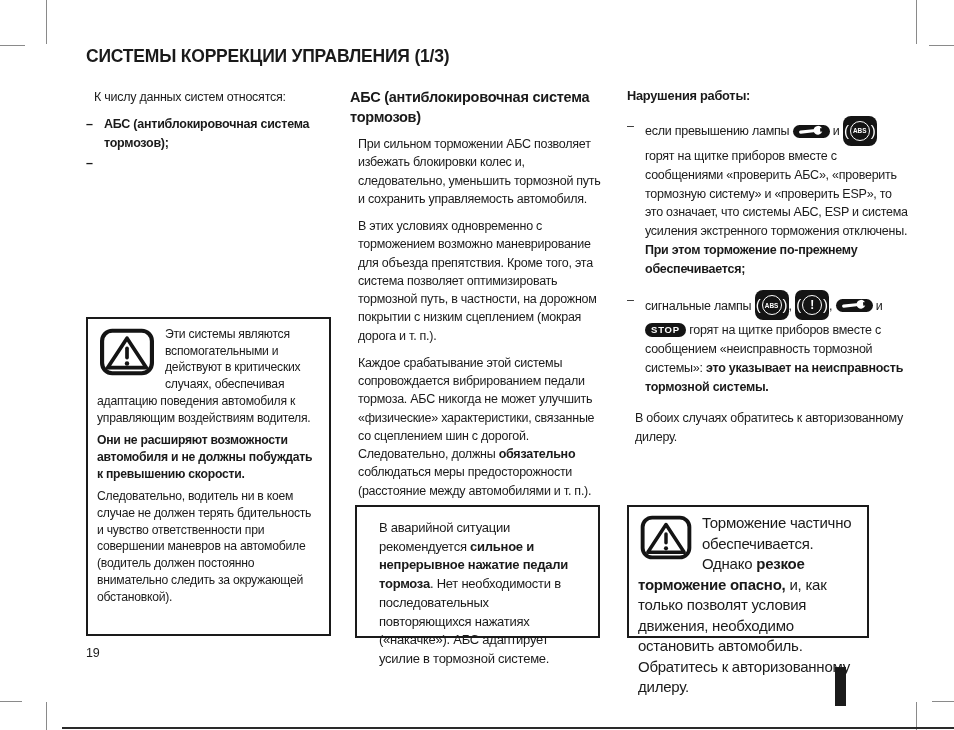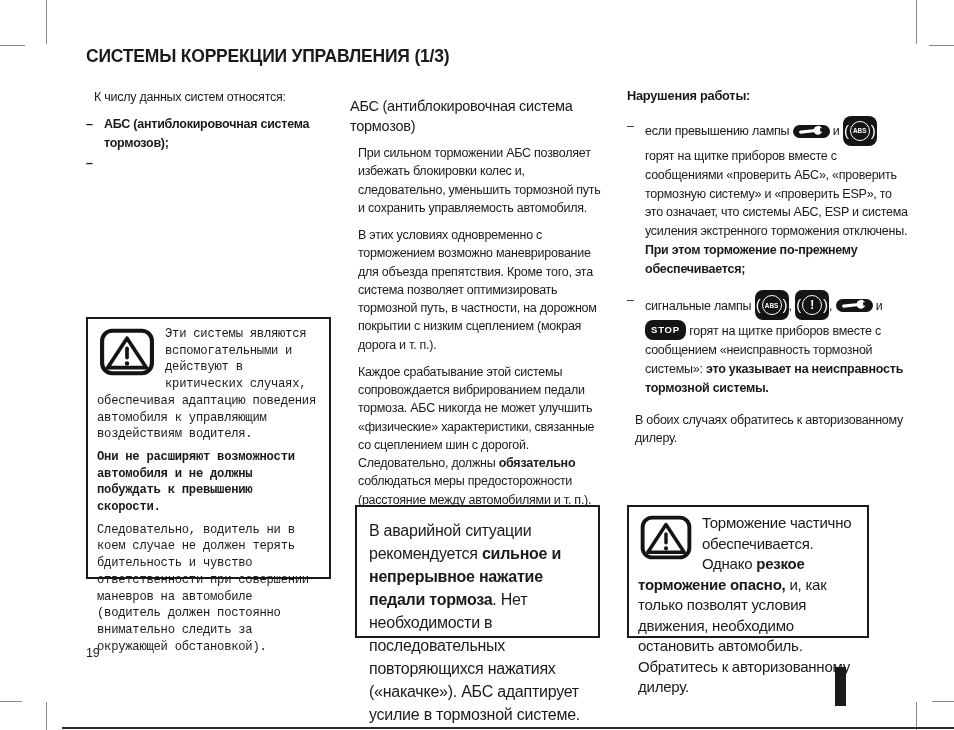--- a/index.html
+++ b/index.html
@@ -23,35 +23,35 @@
   
   h1.title{
     position:absolute;left:86px;top:46px;margin:0;
     font-size:17.5px;font-weight:bold;letter-spacing:-0.2px;
   }
   .col{position:absolute;font-size:12.5px;line-height:1.46;}
   .col p{margin:0 0 9px 8px;}
   .col-left{left:86px;top:88px;width:250px;}
   .col-mid{left:350px;top:86px;width:256px;}
   .col-right{left:627px;top:86px;width:282px;line-height:1.5;}
-  .col-mid h2{margin:11px 0 8px 0;font-size:14.5px;font-weight:normal;line-height:1.35;}
+  .col-mid h2{margin:2px 0 8px 0;font-size:14.5px;font-weight:bold;line-height:1.35;}
   .col-right h3{margin:0 0 12px 0;font-size:12.8px;font-weight:bold;}
   b,.bold{font-weight:bold;}
 
   .dash-item{position:relative;padding-left:18px;margin:0 0 2px 0;}
   .dash-item .dash{position:absolute;left:0;top:0;}
   .col-right .dash-item{margin-bottom:13px;}
 
   
   .warnbox,.plainbox{
     position:absolute;border:2px solid #1a1a1a;background:#fff;box-sizing:border-box;
   }
-  .left-box{left:86px;top:317px;width:245px;height:262px;padding:7px 9px;font-size:12.2px;line-height:1.37;font-family:Liberation Mono, monospace;}
+  .left-box{left:86px;top:317px;width:245px;height:319px;padding:7px 9px;font-size:12.2px;line-height:1.37;}
   .left-box p{margin:0 0 6px 0;}
-  .mid-box{left:355px;top:505px;width:245px;height:133px;padding:12px 12px;font-size:16px;line-height:1.44;}
+  .mid-box{left:355px;top:505px;width:245px;height:133px;padding:12px 22px;font-size:13px;line-height:1.44;}
   .mid-box p{margin:0;}
   .right-box{left:627px;top:505px;width:242px;height:133px;padding:6px 9px;font-size:15px;line-height:1.37;}
   .right-box p{margin:0;}
 
   .warn-icon{float:left;margin:2px 10px 4px 2px;}
   .warn-icon svg{display:block;}
 
   
   .lamp{
     display:inline-flex;align-items:center;justify-content:center;
@@ -61,21 +61,21 @@
   .lamp-wrench svg{display:block;transform:rotate(-6deg);}
   .lamp-abs{width:34px;height:30px;border-radius:8px;gap:1px;}
   .lamp-brake{width:34px;height:30px;border-radius:7px;gap:1px;}
   .lamp .paren{font-size:15px;font-weight:normal;line-height:1;position:relative;top:-1px;}
   .lamp .ring{
     display:inline-flex;align-items:center;justify-content:center;
     border:1.6px solid #fff;border-radius:50%;box-sizing:border-box;
   }
   .lamp-abs .ring{width:20px;height:20px;font-size:6.4px;font-weight:bold;letter-spacing:0;}
   .lamp-brake .ring{width:20px;height:20px;font-size:12px;font-weight:bold;}
-  .lamp-stop{width:41px;height:20px;border-radius:8px;font-size:9.5px;font-weight:bold;letter-spacing:0.8px;}
+  .lamp-stop{width:41px;height:14px;border-radius:8px;font-size:9.5px;font-weight:bold;letter-spacing:0.8px;}
 
   .page-number{position:absolute;left:86px;top:646px;font-size:12.5px;}
 </style>
 </head>
 <body>
 
 <div class="page">
 
   <div class="crop v-tl"></div>
   <div class="crop v-tr"></div>

